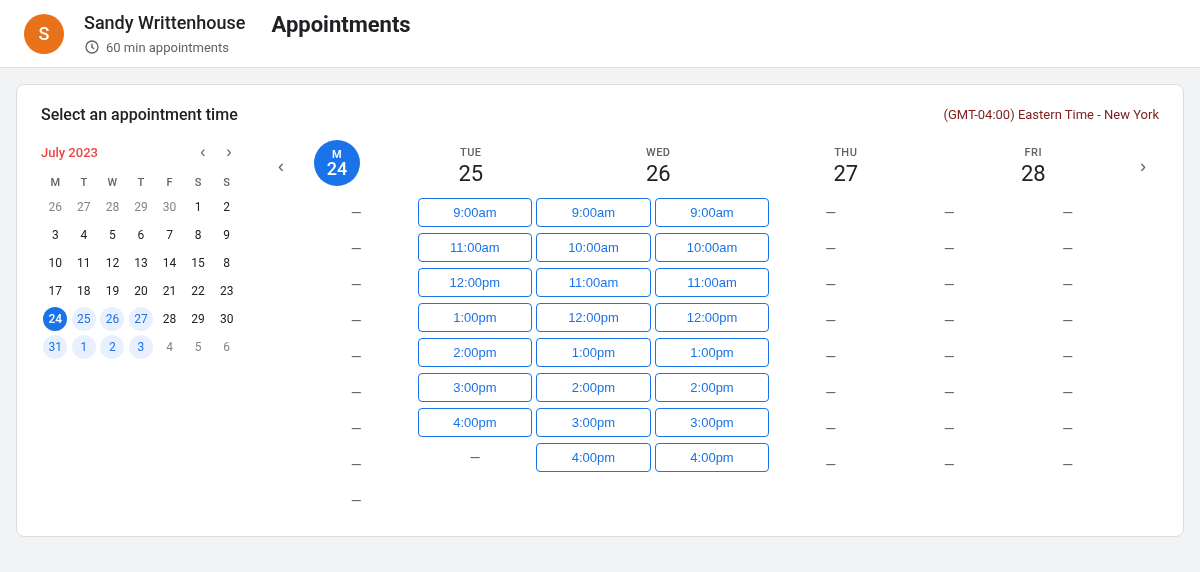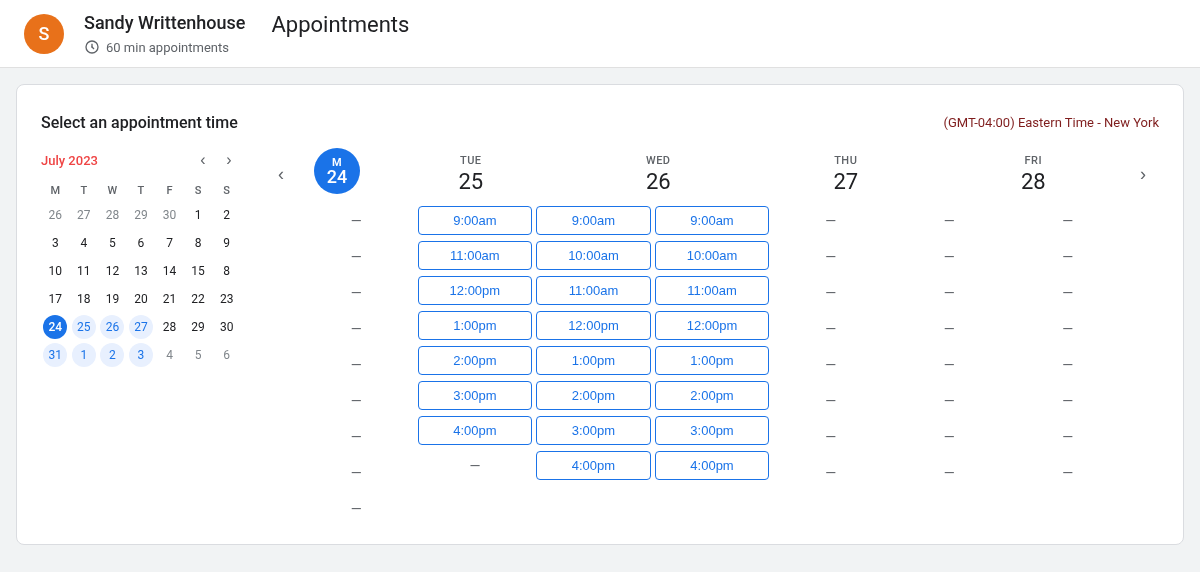--- a/index.html
+++ b/index.html
@@ -33,21 +33,21 @@
       flex-shrink: 0;
     }
     .user-name {
       font-size: 18px;
       font-weight: 500;
       color: #202124;
       margin-right: 10px;
     }
     .appointments-title {
       font-size: 22px;
-      font-weight: 400;
+      font-weight: 700;
       color: #202124;
     }
     .header-info {
       display: flex;
       flex-direction: column;
       gap: 2px;
     }
     .sub-info {
       display: flex;
       align-items: center;
@@ -69,21 +69,21 @@
       margin: 16px;
       border-radius: 8px;
       border: 1px solid #dadce0;
       padding: 0;
       overflow: hidden;
     }
     .card-header {
       display: flex;
       align-items: center;
       justify-content: space-between;
-      padding: 28px 24px 16px;
+      padding: 20px 24px 16px;
     }
     .select-title {
       font-size: 16px;
       font-weight: 500;
       color: #202124;
     }
     .timezone {
       font-size: 13px;
       color: #7f1d1d;
     }

